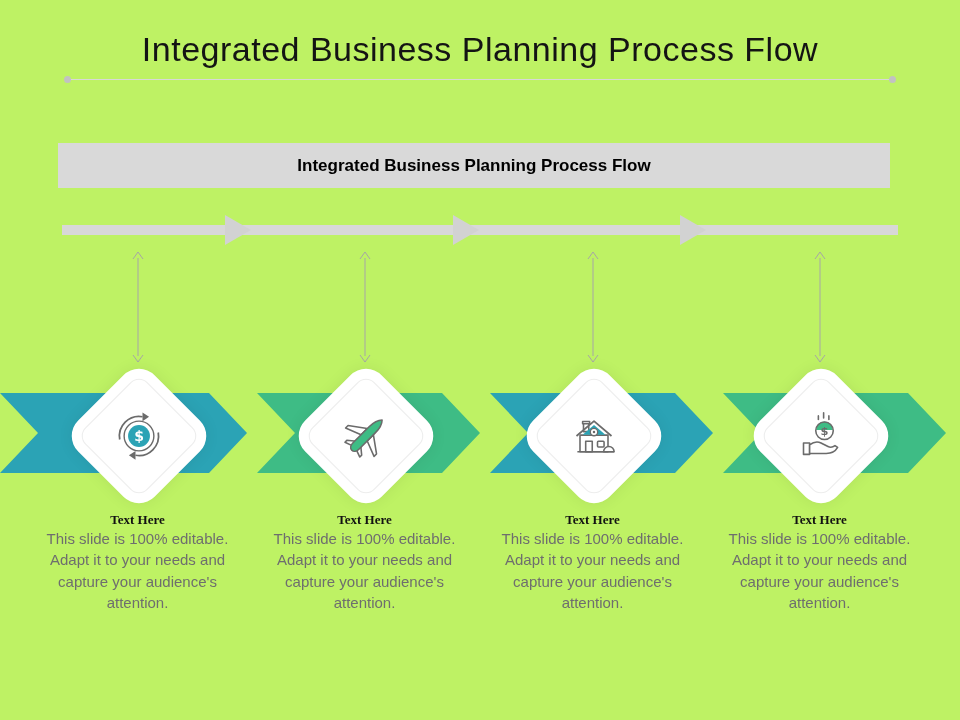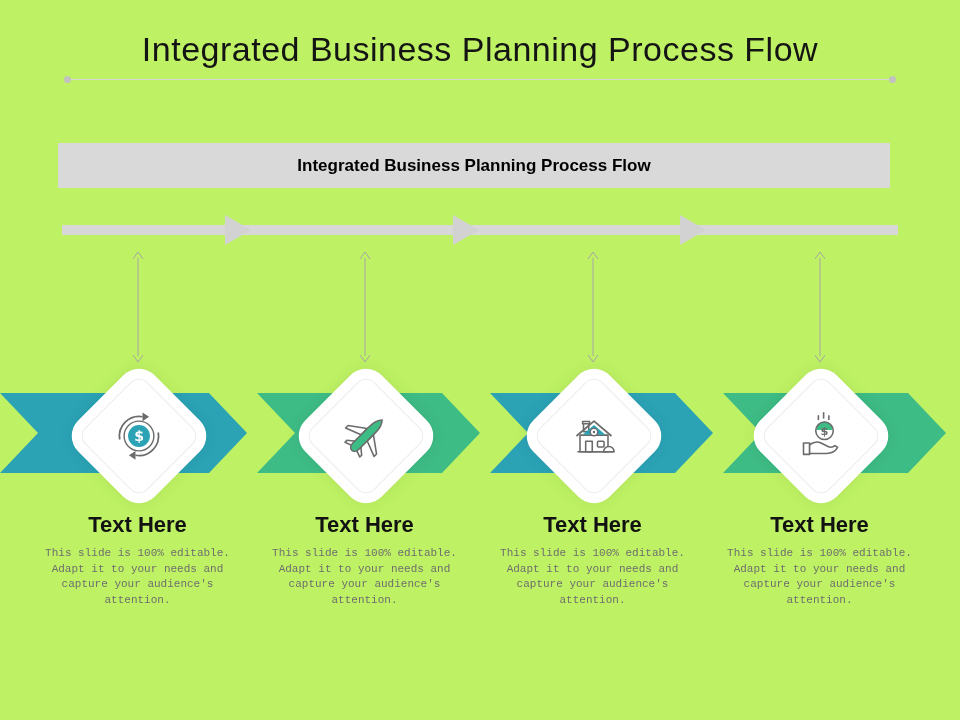--- a/index.html
+++ b/index.html
@@ -28,22 +28,22 @@
   .diamond{
     position:absolute;top:392px;width:86px;height:86px;background:#ffffff;
     border:1px solid #ededed;border-radius:12px;transform:rotate(45deg);
     box-shadow:0 0 0 10px #ffffff, 0 0 16px 10px rgba(0,0,0,0.07);
   }
   .diamond-inner{
     width:100%;height:100%;display:flex;align-items:center;justify-content:center;
     transform:rotate(-45deg);
   }
   .step-text{position:absolute;top:512px;width:185px;text-align:center;}
-  .step-heading{font-size:22px;font-weight:700;color:var(--heading-text,#121212);margin-bottom:8px;}
-  .step-body{font-size:11px;line-height:1.42;color:var(--body-text,#6E6E6E);font-family:Liberation Mono, monospace;}
+  .step-heading{font-size:13px;font-weight:700;color:var(--heading-text,#121212);margin-bottom:0;font-family:Liberation Serif, serif;}
+  .step-body{font-size:15px;line-height:1.42;color:var(--body-text,#6E6E6E);}
 </style>
 </head>
 <body>
 
 <div class="slide">
 
   <h1 class="title">Integrated Business Planning Process Flow</h1>
 
   <div class="title-rule">
     <span class="dot left"></span>

